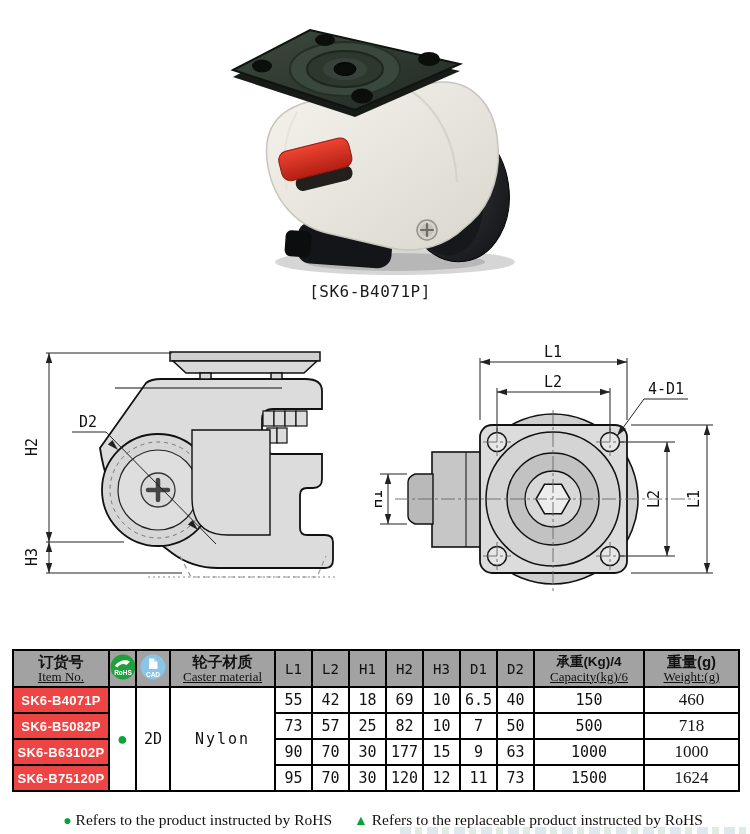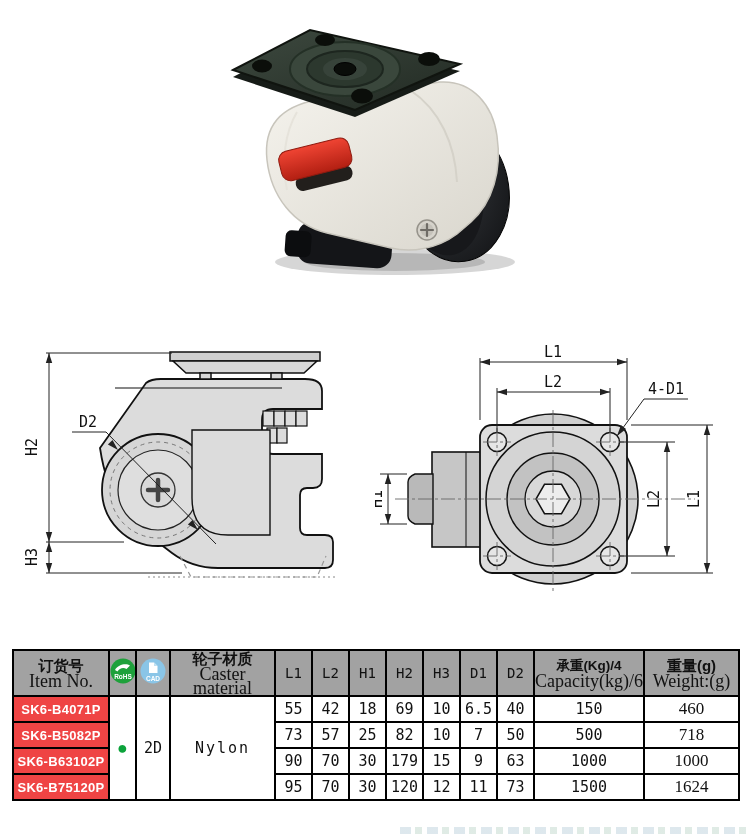--- a/index.html
+++ b/index.html
@@ -8,21 +8,21 @@
   .abs{position:absolute;}
   .cad-text{font-family:"DejaVu Sans Mono",monospace;font-size:15px;fill:#111;}
   .caption{position:absolute;left:205px;top:282px;width:330px;text-align:center;
            font-family:"DejaVu Sans Mono",monospace;font-size:16px;color:#1a1a1a;letter-spacing:.5px;}
   
   table.spec{position:absolute;left:12px;top:649px;border-collapse:collapse;table-layout:fixed;
              width:726px;}
   table.spec td,table.spec th{border:2px solid #000;padding:0;text-align:center;vertical-align:middle;overflow:hidden;}
   table.spec thead th{background:#a2a2a2;height:35px;font-weight:normal;}
   .hzh{font-weight:bold;font-size:15px;line-height:16px;font-family:"Liberation Sans",sans-serif;}
-  .hen{font-size:18px;line-height:14px;font-family:"Liberation Serif",serif;}
+  .hen{font-size:13px;line-height:14px;font-family:"Liberation Serif",serif;text-decoration:underline;}
   .hdim{font-family:"DejaVu Sans Mono",monospace;font-size:14px;}
   tr.datarow{height:26px;}
   td.item{background:#ef4444;color:#fff;font-size:13px;font-weight:bold;letter-spacing:.3px;}
   td.num{font-family:"DejaVu Sans Mono",monospace;font-size:15px;border-radius:8px;}
   td.wt{font-family:Liberation Serif, serif;font-size:17px;}
   td.mat{font-family:"DejaVu Sans Mono",monospace;font-size:15px;letter-spacing:2px;margin-top:36px;}
   td.cadcell{font-family:"DejaVu Sans Mono",monospace;font-size:15px;}
   .greendot{color:#0ca33b;font-size:18px;line-height:18px;}
   
   .legend1{position:absolute;top:793px;left:0;width:738px;text-align:right;font-size:15px;font-weight:600;}
@@ -90,20 +90,21 @@
       <ellipse cx="140" cy="57" rx="55" ry="27" fill="#3a473c" stroke="#243026" stroke-width="2"></ellipse>
       <ellipse cx="140" cy="57" rx="38" ry="18" fill="#2c382e" stroke="#1d261f" stroke-width="2"></ellipse>
       <ellipse cx="140" cy="57" rx="22" ry="11" fill="#37433a"></ellipse>
       <ellipse cx="140" cy="57" rx="11" ry="6.5" fill="#0a0d0a" stroke="#000"></ellipse>
       <ellipse cx="57" cy="54" rx="10" ry="6.5" fill="#0b0e0a"></ellipse>
       <ellipse cx="120" cy="28" rx="10" ry="6" fill="#0b0e0a"></ellipse>
       <ellipse cx="224" cy="47" rx="11" ry="7" fill="#0b0e0a"></ellipse>
       <ellipse cx="157" cy="84" rx="11" ry="7.5" fill="#0b0e0a"></ellipse>
     </g>
   </svg>
+  <div class="caption">[SK6-B4071P]</div>
 
   <svg class="abs" style="left:20px;top:330px" width="340" height="290" viewBox="0 0 340 290">
 
     <path d="M 80,118 L 126,53 Q 131,49 141,49 L 285,49 Q 302,49 302,61 L 302,79 L 253,79
              Q 242,79 242,90 L 242,113 Q 242,124 253,124 L 302,124 L 302,149 Q 302,158 293,158
              L 287,158 Q 280,158 280,165 L 280,198 Q 280,205 287,205 L 305,205 Q 313,205 313,212
              L 313,230 Q 313,238 305,238 L 198,238 Q 172,238 152,223 L 118,197 Q 88,172 80,118 Z" fill="#dcdcdc" stroke="#111" stroke-width="1.8"></path>
     <line x1="95" y1="58" x2="262" y2="58" stroke="#111" stroke-width="1.1"></line>
 
     <g fill="#dcdcdc" stroke="#111" stroke-width="1.2">
@@ -317,21 +318,21 @@
         <td class="num">7</td>
         <td class="num">50</td>
         <td class="num">500</td>
         <td class="wt">718</td>
       </tr>
       <tr class="datarow">
         <td class="item">SK6-B63102P</td>
         <td class="num">90</td>
         <td class="num">70</td>
         <td class="num">30</td>
-        <td class="num">179</td>
+        <td class="num">177</td>
         <td class="num">15</td>
         <td class="num">9</td>
         <td class="num">63</td>
         <td class="num">1000</td>
         <td class="wt">1000</td>
       </tr>
       <tr class="datarow">
         <td class="item">SK6-B75120P</td>
         <td class="num">95</td>
         <td class="num">70</td>
@@ -339,15 +340,21 @@
         <td class="num">120</td>
         <td class="num">12</td>
         <td class="num">11</td>
         <td class="num">73</td>
         <td class="num">1500</td>
         <td class="wt">1624</td>
       </tr>
     </tbody>
   </table>
 
+  <div class="legend2">
+    <span class="mark">●</span>
+    <span>Refers to the product instructed by RoHS</span><span class="gap2"></span>
+    <span class="mark">▲</span>
+    <span>Refers to the replaceable product instructed by RoHS</span>
+  </div>
   <div class="ghost"></div>
 
 </div>
 
 </body></html>

